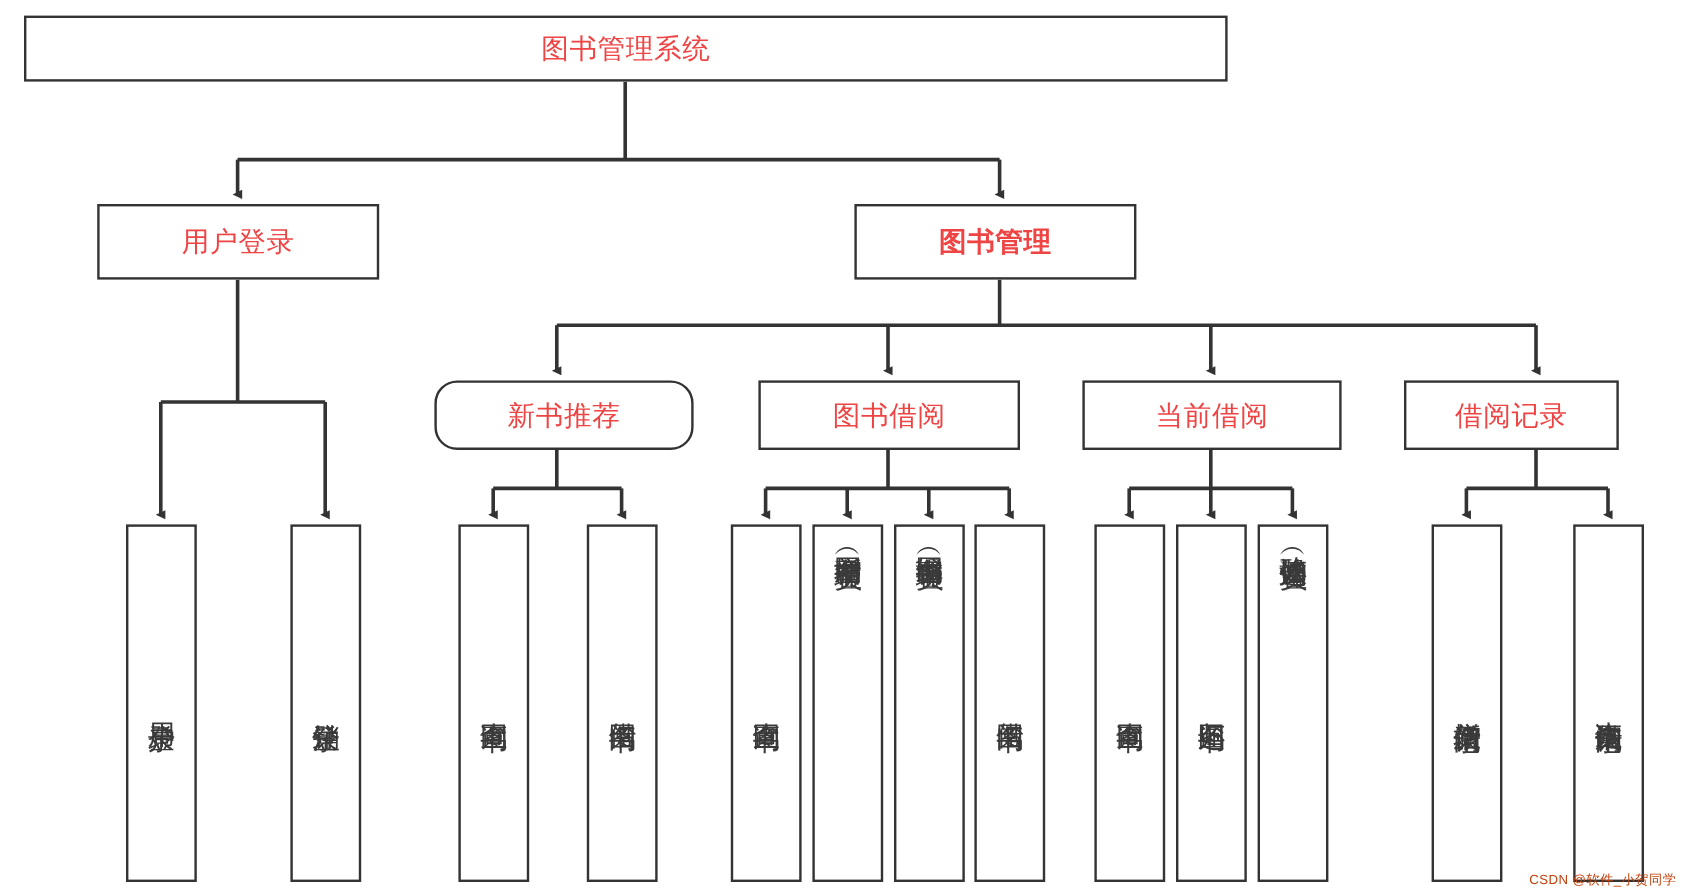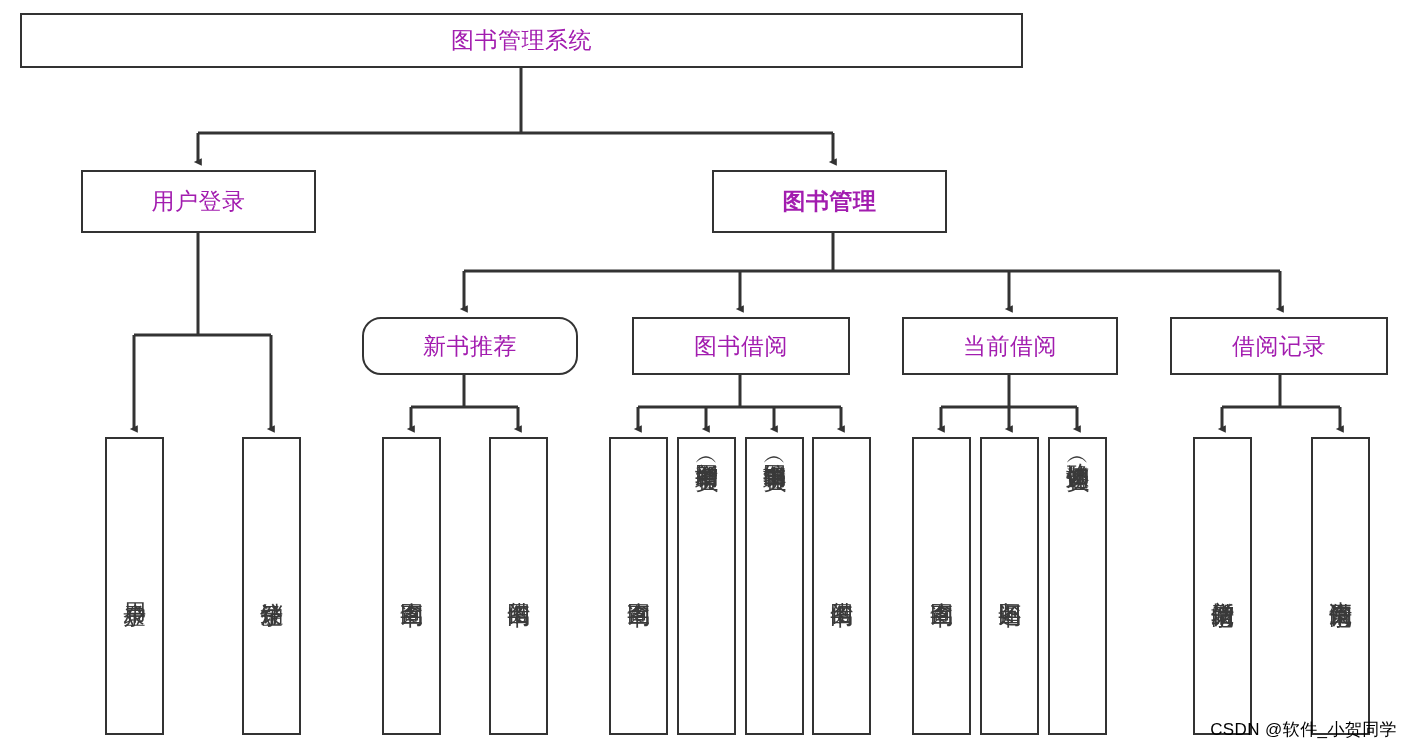--- a/index.html
+++ b/index.html
@@ -30,21 +30,21 @@
     box-sizing: border-box;
     background: #ffffff;
     border: 2px solid #333333;
     display: flex;
     align-items: center;
     justify-content: center;
     overflow: hidden;
   }
   .node-label-h {
     font-size: 23px;
-    color: #a21caf;
+    color: #ef4444;
     line-height: 1.15;
     white-space: nowrap;
     letter-spacing: 0.5px;
   }
   .node-label-v {
     font-size: 23px;
     color: #3a3a3a;
     writing-mode: vertical-rl;
     text-orientation: upright;
     line-height: 1.28;
@@ -57,22 +57,22 @@
     padding-top: 6px;
   }
   .node-box.vertical.centered {
     align-items: center;
     padding-top: 0;
   }
   #watermark {
     position: absolute;
     right: 8px;
     bottom: 6px;
-    font-size: 17px;
-    color: #000000;
+    font-size: 11px;
+    color: #c2410c;
     white-space: nowrap;
     letter-spacing: 0.4px;
     pointer-events: none;
   }
 </style>
 </head>
 <body>
 
 <div id="diagram-root">
 
@@ -144,21 +144,21 @@
   </div>
 
   <div class="node-box" style="left:902px; top:317px; width:216px; height:58px;">
     <span class="node-label-h">当前借阅</span>
   </div>
 
   <div class="node-box" style="left:632px; top:317px; width:218px; height:58px;">
     <span class="node-label-h">图书借阅</span>
   </div>
 
-  <div class="node-box" style="left:1170px; top:317px; width:218px; height:58px;">
+  <div class="node-box" style="left:1170px; top:317px; width:179px; height:58px;">
     <span class="node-label-h">借阅记录</span>
   </div>
 
   <div class="node-box vertical centered" style="left:105px; top:437px; width:59px; height:298px;">
     <span class="node-label-v">用户登录</span>
   </div>
 
   <div class="node-box vertical centered" style="left:242px; top:437px; width:59px; height:298px;">
     <span class="node-label-v">注销登录</span>
   </div>

